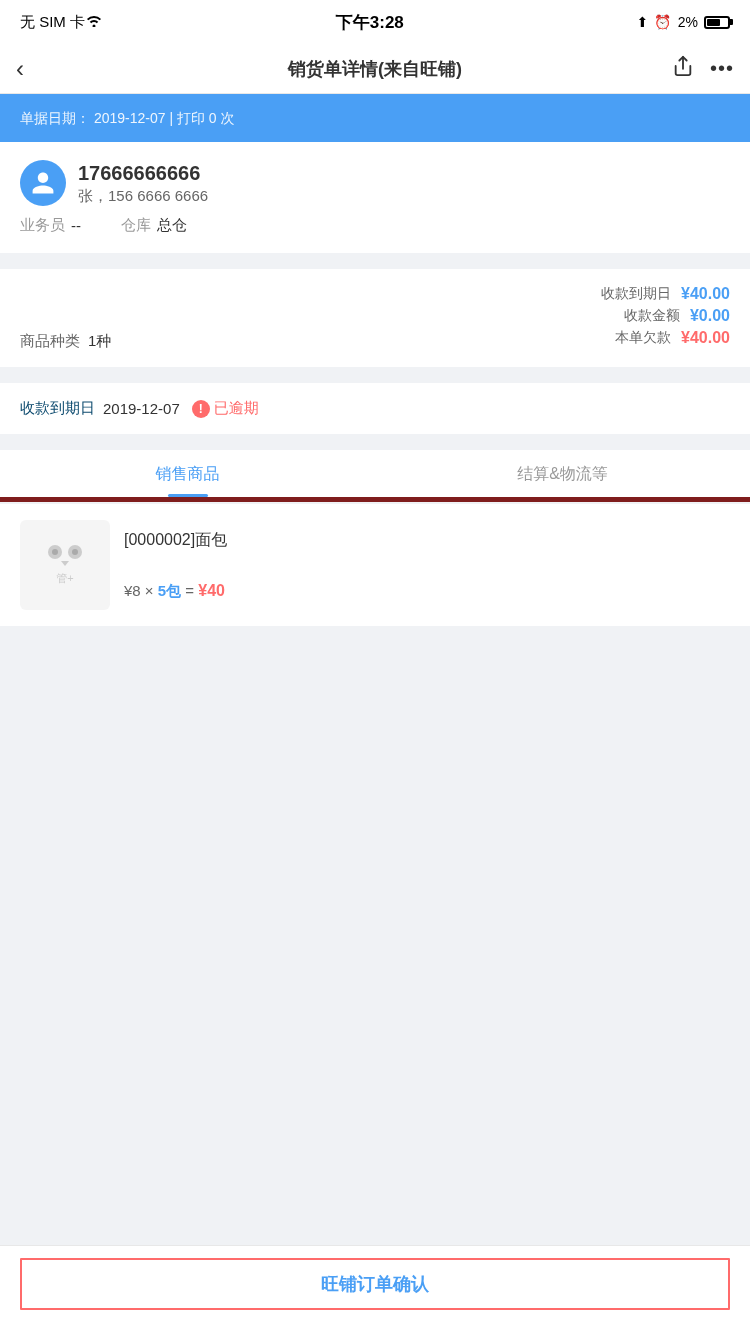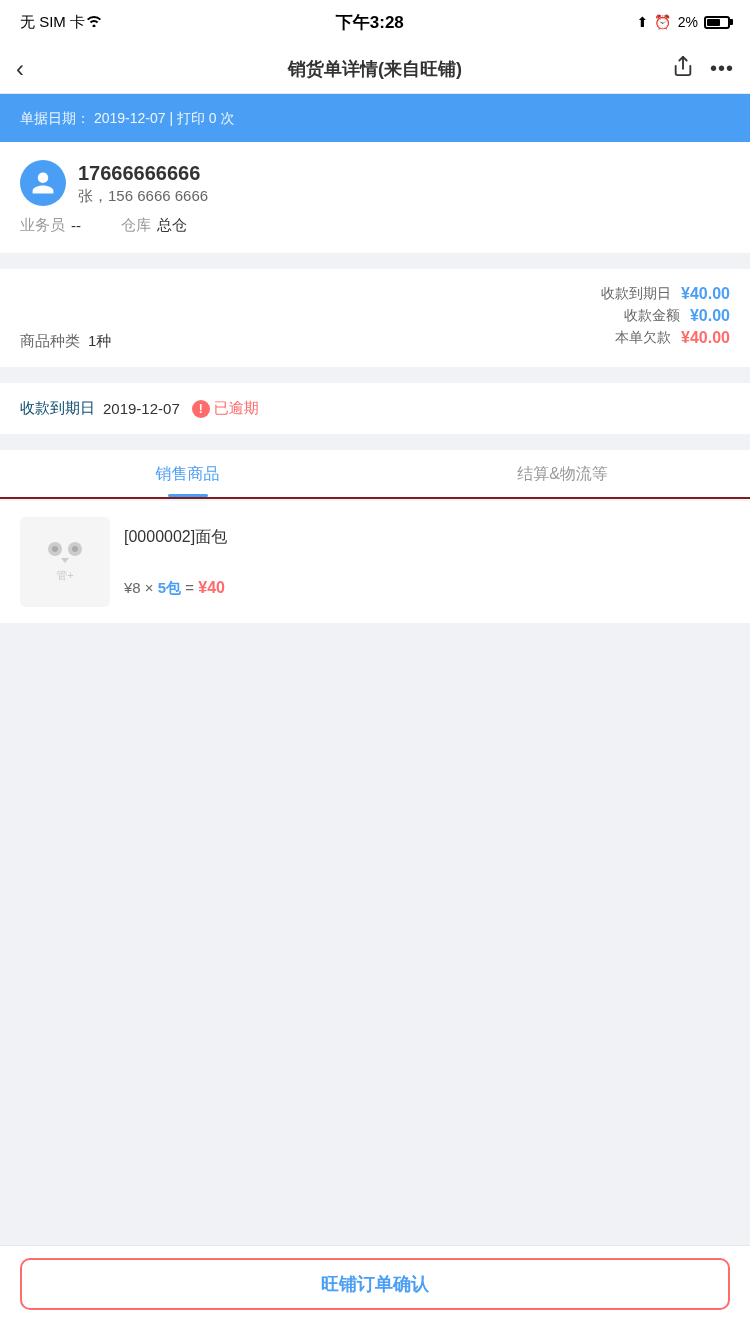--- a/index.html
+++ b/index.html
@@ -195,21 +195,21 @@
       color: #fff;
       font-size: 12px;
       font-weight: 700;
     }
     .overdue-text { font-size: 15px; color: #ff6b6b; }
 
     
     .tabs-bar {
       background: #fff;
       display: flex;
-      border-bottom: 2px solid #7f1d1d;
+      border-bottom: 5px solid #7f1d1d;
     }
     .tab-item {
       flex: 1;
       text-align: center;
       padding: 14px 0 12px;
       font-size: 16px;
       cursor: pointer;
       position: relative;
     }
     .tab-item.active {
@@ -307,21 +307,21 @@
       width: 750px;
       background: #fff;
       padding: 12px 20px 24px;
       border-top: 1px solid #e8e8e8;
     }
     .confirm-btn {
       width: 100%;
       height: 52px;
       background: #fff;
       border: 2.5px solid #ff6b6b;
-      border-radius: 10px;
+      border-radius: 1px;
       font-size: 18px;
       color: #4a9ff5;
       font-weight: 600;
       cursor: pointer;
       display: flex;
       align-items: center;
       justify-content: center;
     }
 
     .divider { height: 8px; background: #f0f2f5; }

